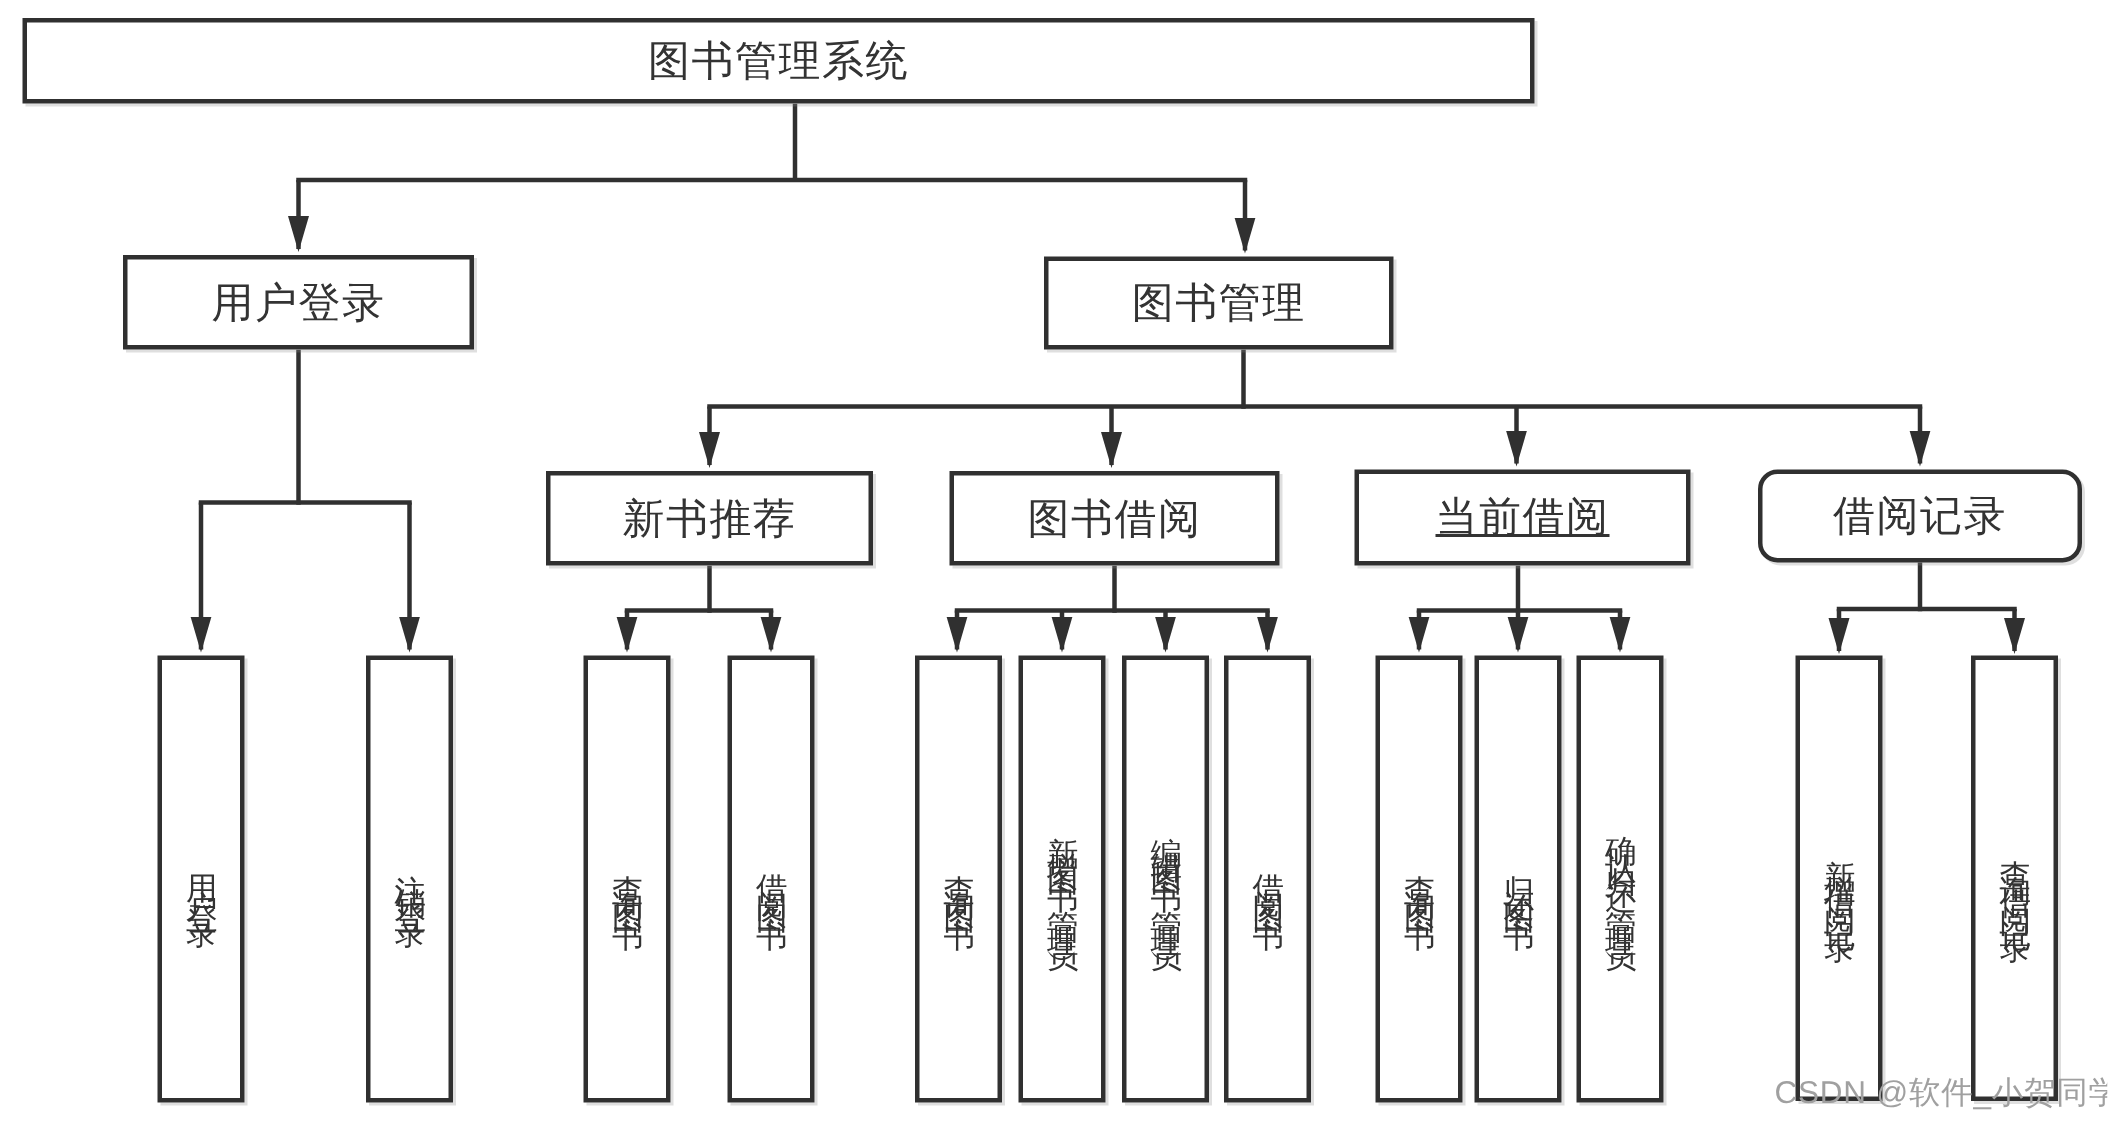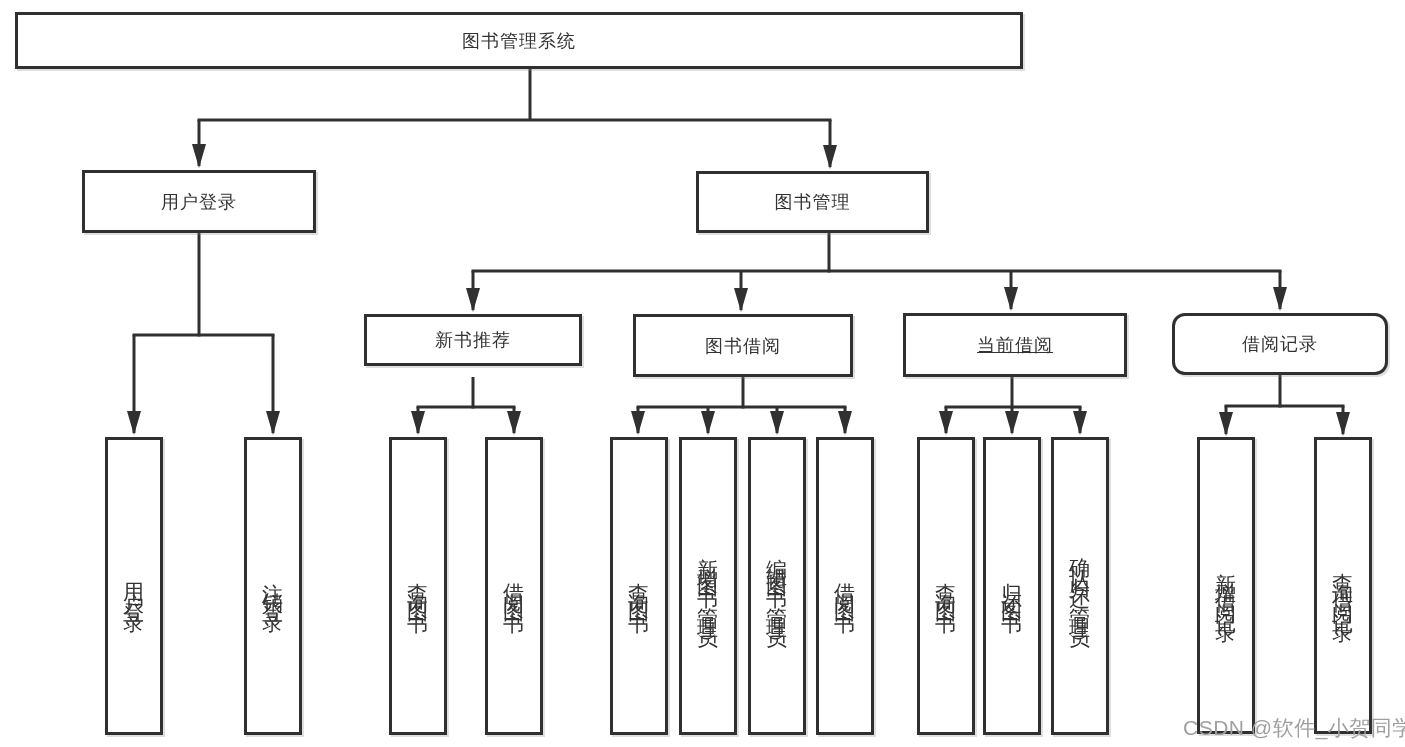--- a/index.html
+++ b/index.html
@@ -38,21 +38,21 @@
     box-sizing: border-box;
     border: 3px solid var(--line);
     background: #ffffff;
     display: flex;
     align-items: center;
     justify-content: center;
     z-index: 2;
     box-shadow: 2px 2px 0 rgba(140,140,140,0.28);
   }
   .box.h span {
-    font-size: 18px;
+    font-size: 28px;
     letter-spacing: 1px;
     white-space: nowrap;
     text-align: center;
   }
   .box.v span {
     writing-mode: vertical-rl;
     font-size: 21px;
     letter-spacing: 10px;
     line-height: 1;
     white-space: nowrap;
@@ -125,21 +125,21 @@
     <span>图书管理系统</span>
   </div>
 
   <div class="box h" style="left:82px; top:170px; width:234px; height:63px;">
     <span>用户登录</span>
   </div>
   <div class="box h" style="left:696px; top:171px; width:233px; height:62px;">
     <span>图书管理</span>
   </div>
 
-  <div class="box h" style="left:364px; top:314px; width:218px; height:52px;">
+  <div class="box h" style="left:364px; top:314px; width:218px; height:63px;">
     <span>新书推荐</span>
   </div>
   <div class="box h" style="left:633px; top:314px; width:220px; height:63px;">
     <span>图书借阅</span>
   </div>
   <div class="box h" style="left:903px; top:313px; width:224px; height:64px;text-decoration:underline;">
     <span>当前借阅</span>
   </div>
   <div class="box h" style="left:1172px; top:313px; width:216px; height:62px;border-radius:13px;">
     <span>借阅记录</span>

